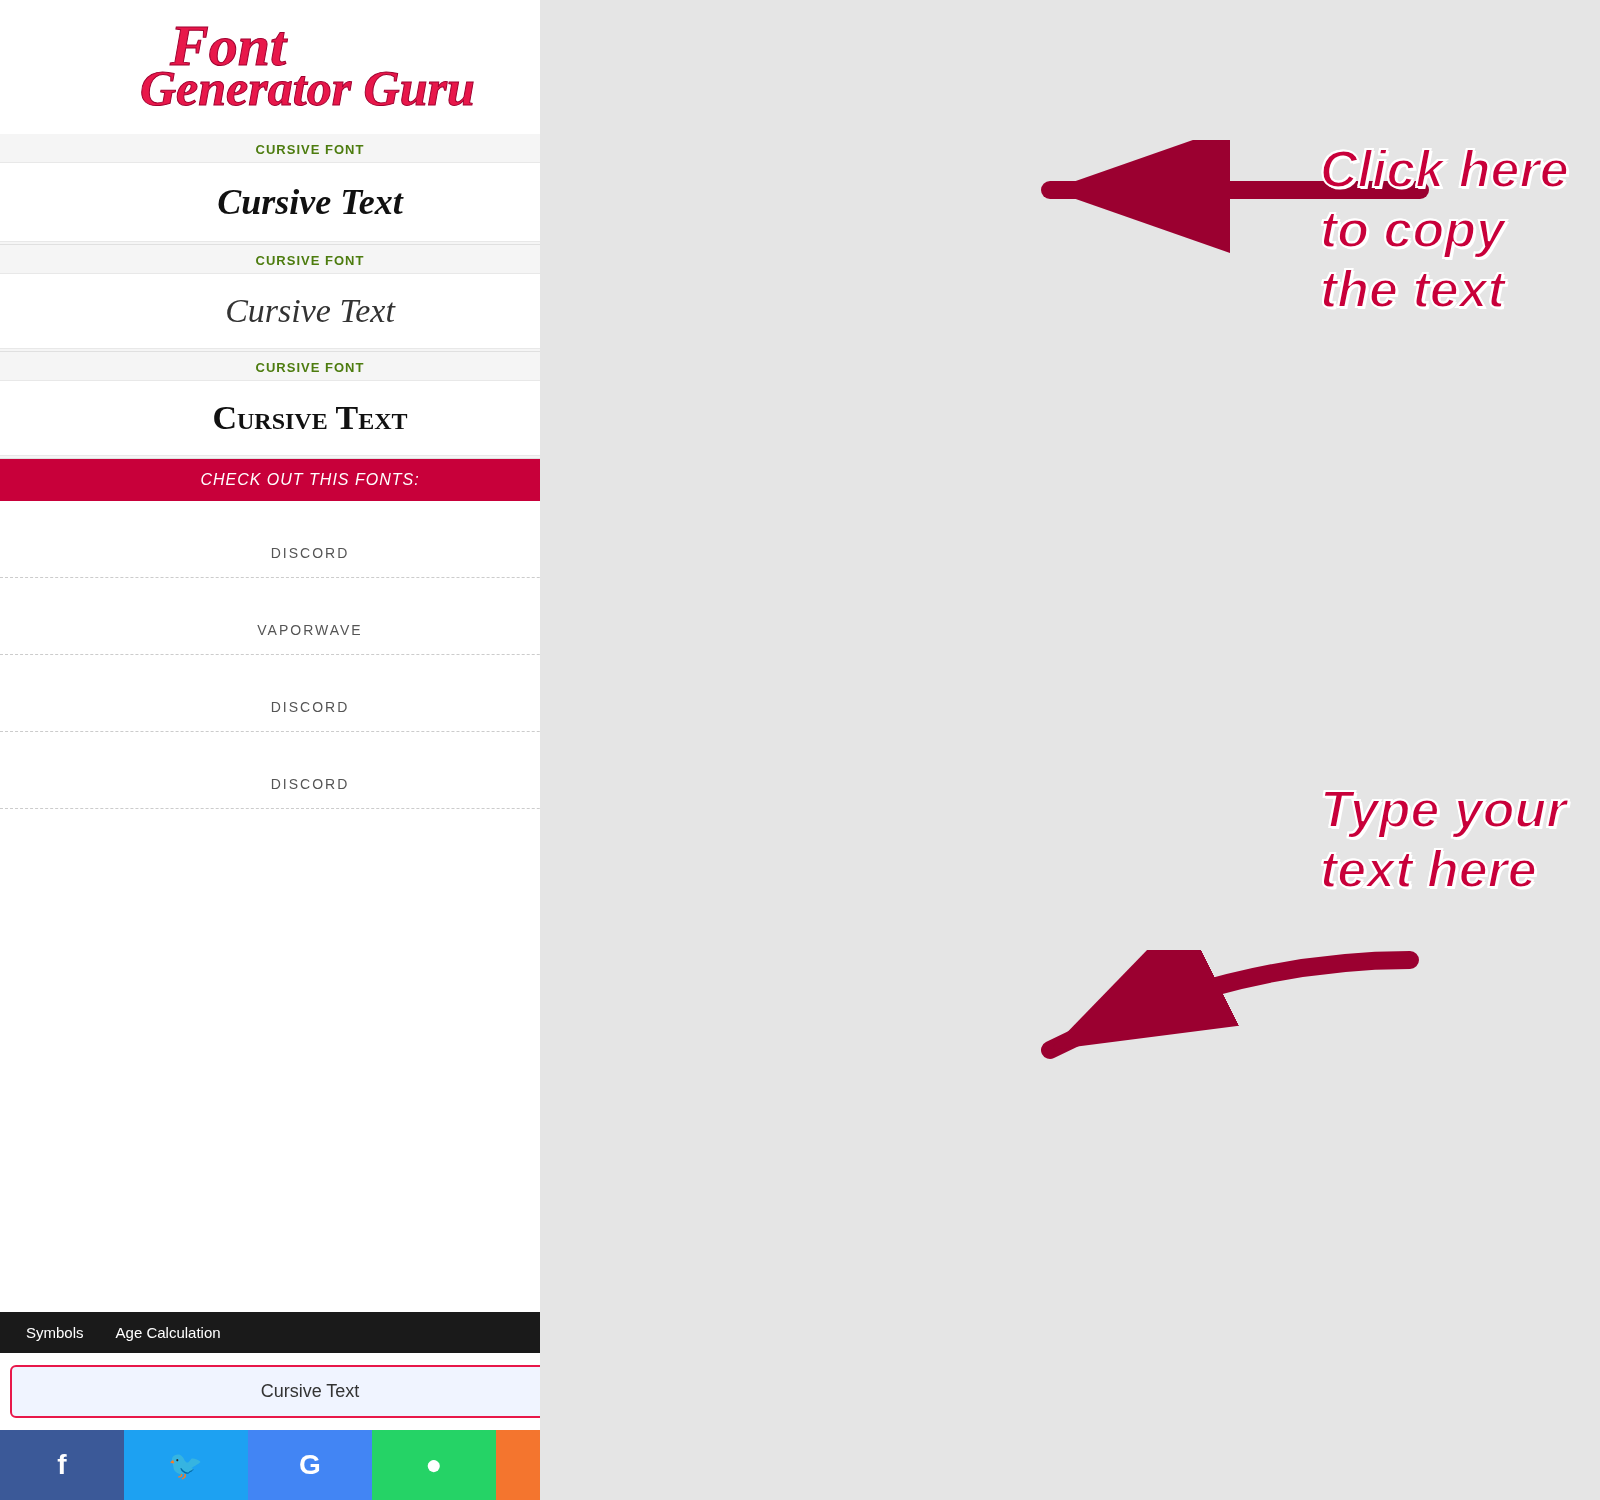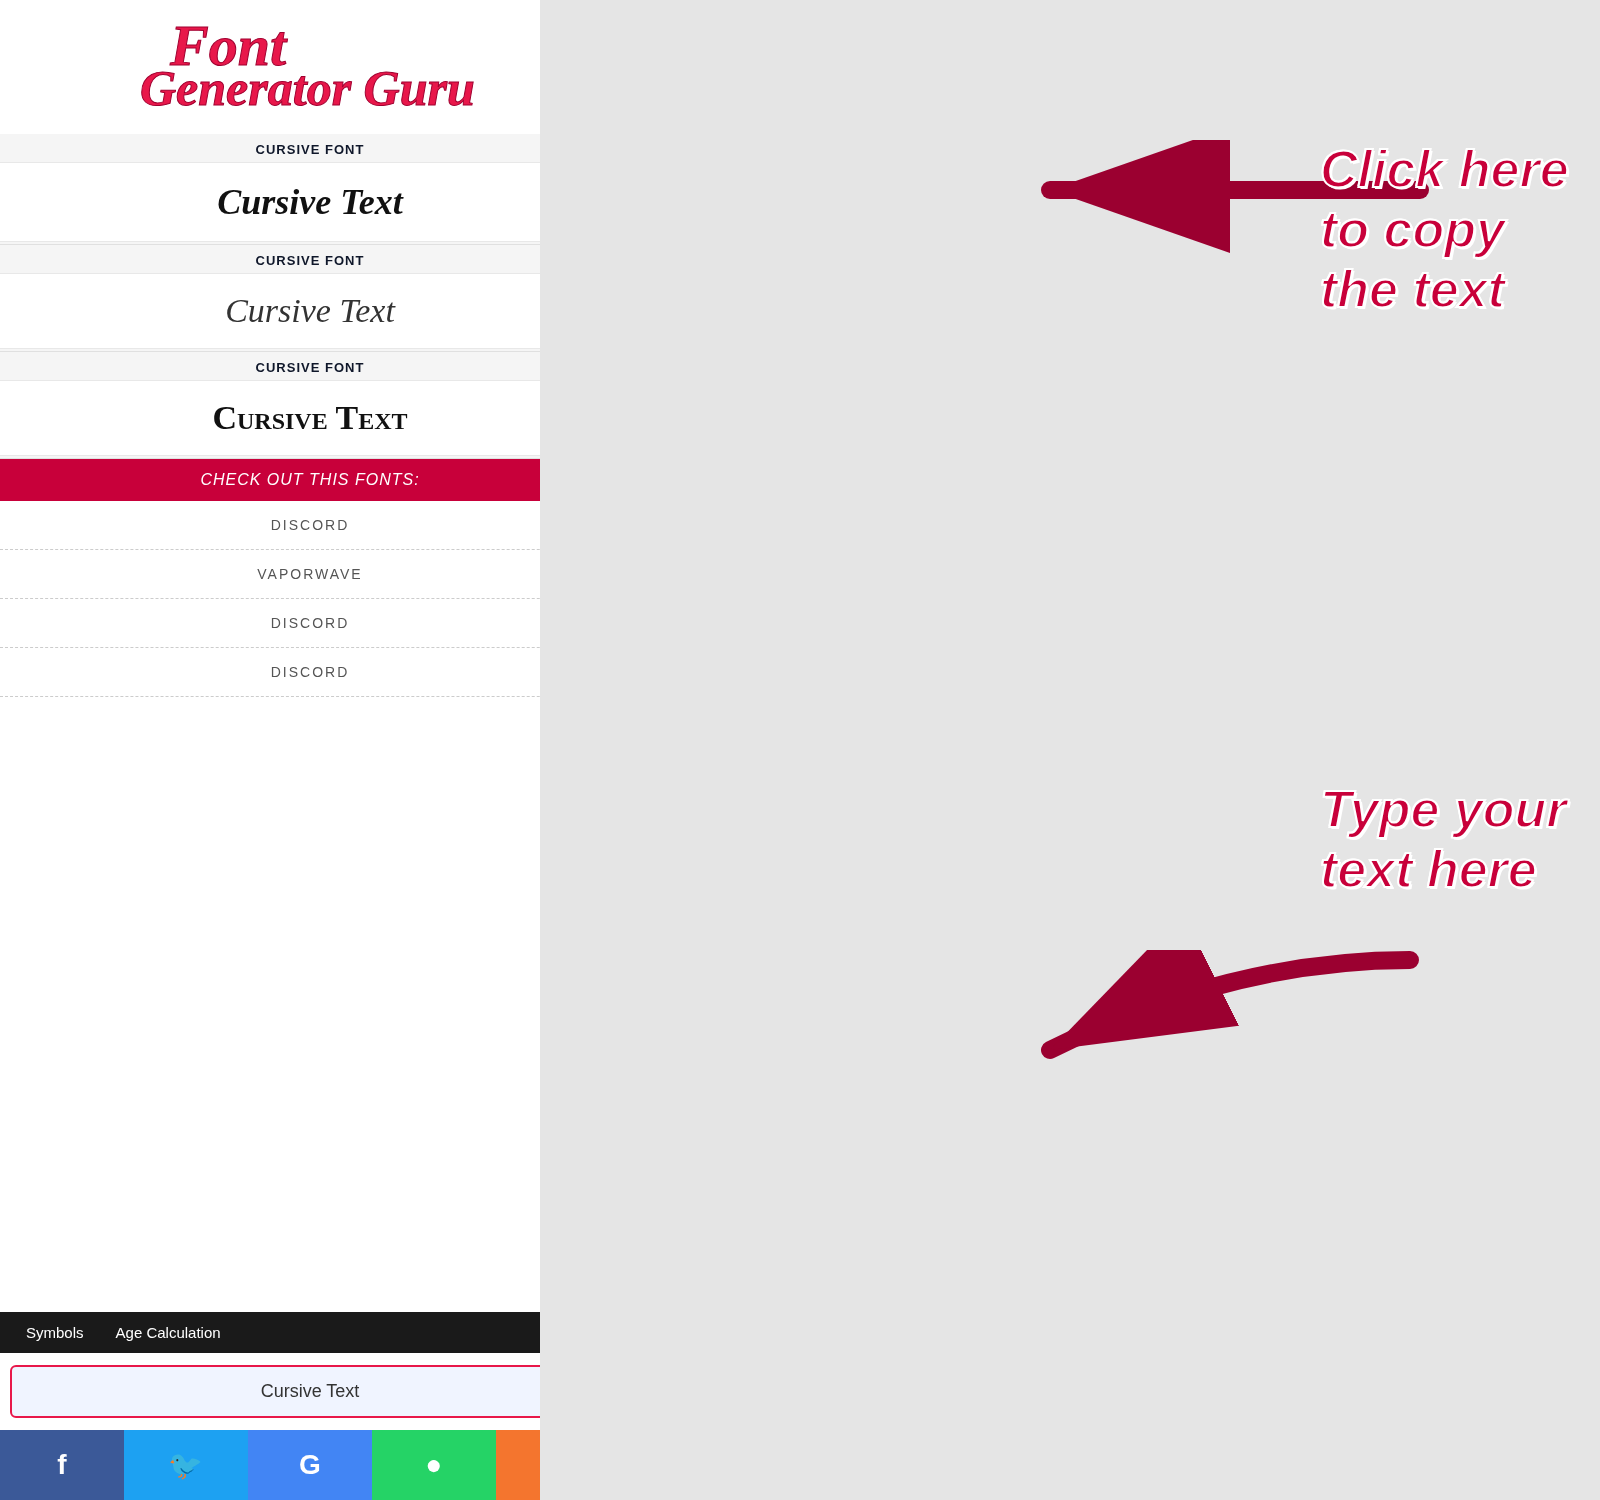--- a/index.html
+++ b/index.html
@@ -27,21 +27,21 @@
     
     .font-card {
       background: #f5f5f5;
       margin: 0;
       border-bottom: 1px solid #e0e0e0;
     }
     .font-card-label {
       text-align: center;
       font-size: 13px;
       font-weight: bold;
-      color: #0f172a;
+      color: #4d7c0f;
       letter-spacing: 1px;
       padding: 8px 0 5px;
       text-transform: uppercase;
     }
     .font-card-content {
       background: #fff;
       margin: 0 0 2px 0;
       padding: 18px 20px;
       text-align: center;
       cursor: pointer;
@@ -90,20 +90,21 @@
     
     .font-link-item {
       border-bottom: 1px dashed #ccc;
       text-align: center;
       padding: 16px 0;
       font-size: 14px;
       color: #555;
       letter-spacing: 2px;
       cursor: pointer;
       background: #fff;
+      margin-top: 28px;
     }
     .font-links-container {
       flex: 1;
     }
 
     
     .tab-bar {
       background: #1a1a1a;
       display: flex;
       align-items: flex-start;

